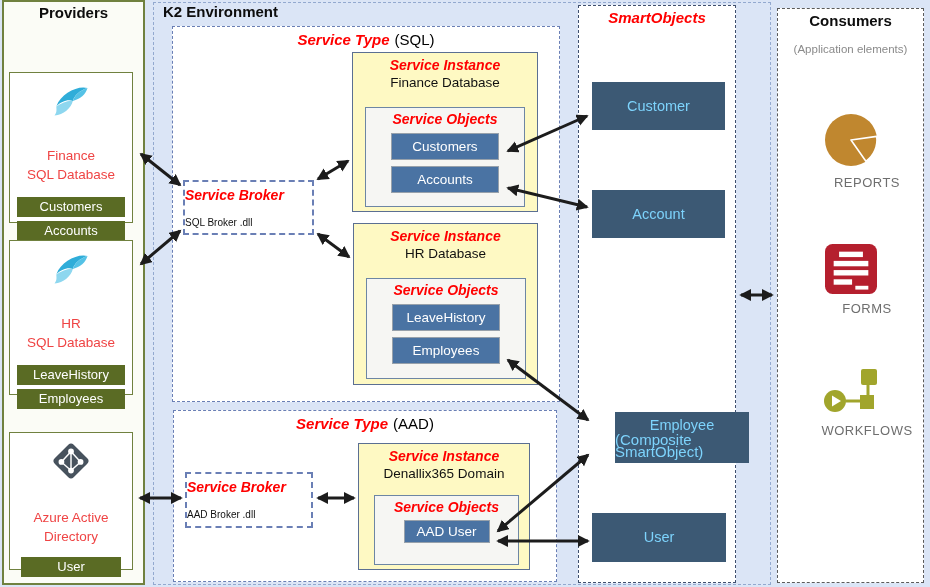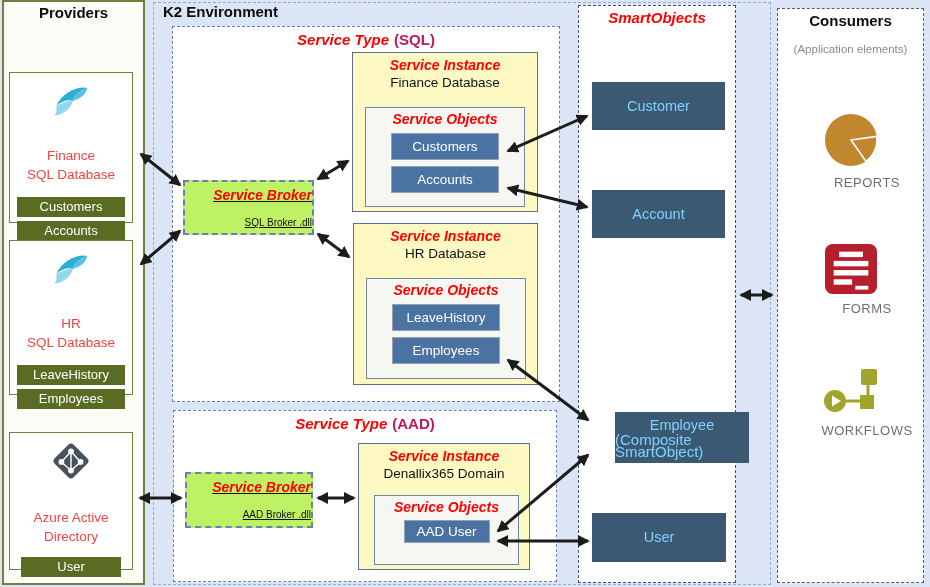--- a/index.html
+++ b/index.html
@@ -16,23 +16,23 @@
   .pname{font-size:13.5px;color:#ef4444;line-height:19px;margin-top:20px;}
   .pobj{width:108px;height:20px;line-height:20px;background:#5a6b24;color:#fff;font-size:13px;margin:4px auto 0;}
   .pobj.first{margin-top:13px;}
   .picon{margin-top:5px;}
 
   
   .k2-region{left:153px;top:2px;width:618px;height:583px;border:1px dashed #93a9cf;box-sizing:border-box;}
   .k2-label{left:163px;top:3px;}
   .type-box{background:#ffffff;border:1px dashed #6a7fb5;box-sizing:border-box;}
   .type-label{left:0;right:0;top:4px;position:absolute;text-align:center;font-size:15px;}
-  .type-label .suffix{color:#be185d;font-weight:bold;font-style:normal;margin-left:5px;}
-
-  .broker{background:#bef264;border:2px dashed #6a7fb5;box-sizing:border-box;text-align:right;text-decoration:underline;}
+  .type-label .suffix{color:#000000;font-weight:normal;font-style:normal;margin-left:5px;}
+
+  .broker{background:#ffffff;border:2px dashed #6a7fb5;box-sizing:border-box;text-align:left;}
   .broker .blabel{font-size:14px;margin-top:5px;}
   .broker .bname{font-size:10px;color:#111;margin-top:14px;}
 
   .instance{background:#fef9c3;border:1px solid #5b6f92;box-sizing:border-box;text-align:center;}
   .inst-label{font-size:14px;margin-top:4px;}
   .inst-name{font-size:13.5px;color:#111;margin-top:2px;}
   .sobox{background:#f6f6f3;border:1px solid #6d86a4;box-sizing:border-box;text-align:center;}
   .so-label{font-size:14px;margin-top:3px;}
   .sobtn{width:108px;height:27px;line-height:25px;background:#4a73a3;border:1px solid #97a1ab;
          box-sizing:border-box;color:#fff;font-size:13.5px;margin:6px auto 0;}

